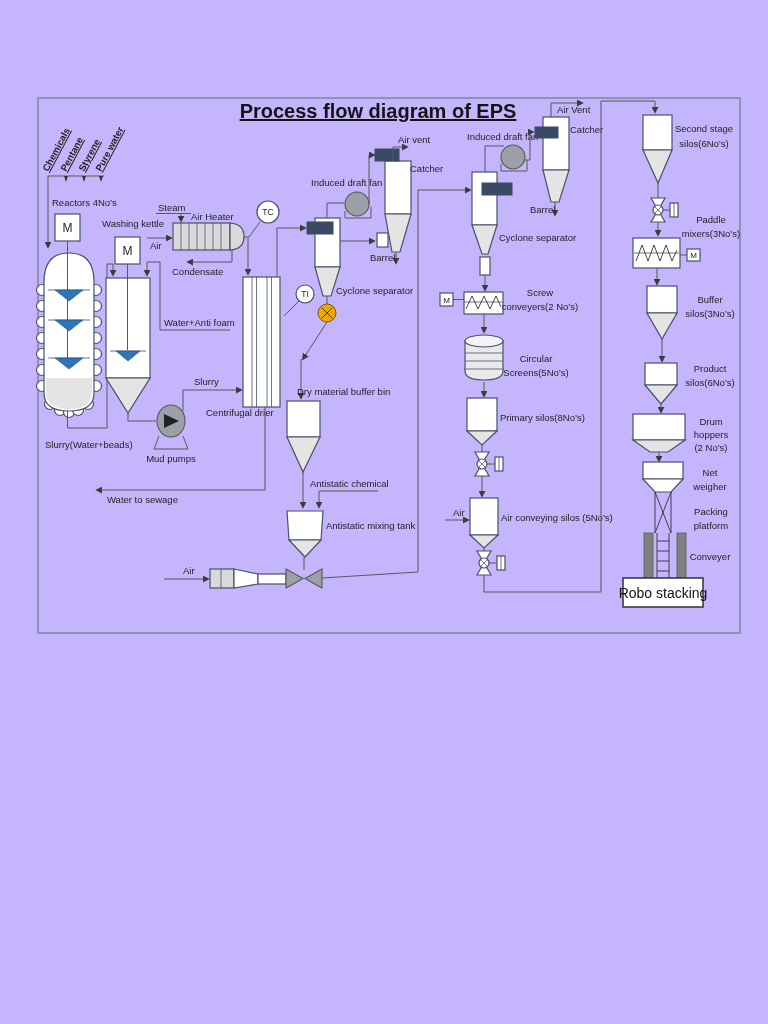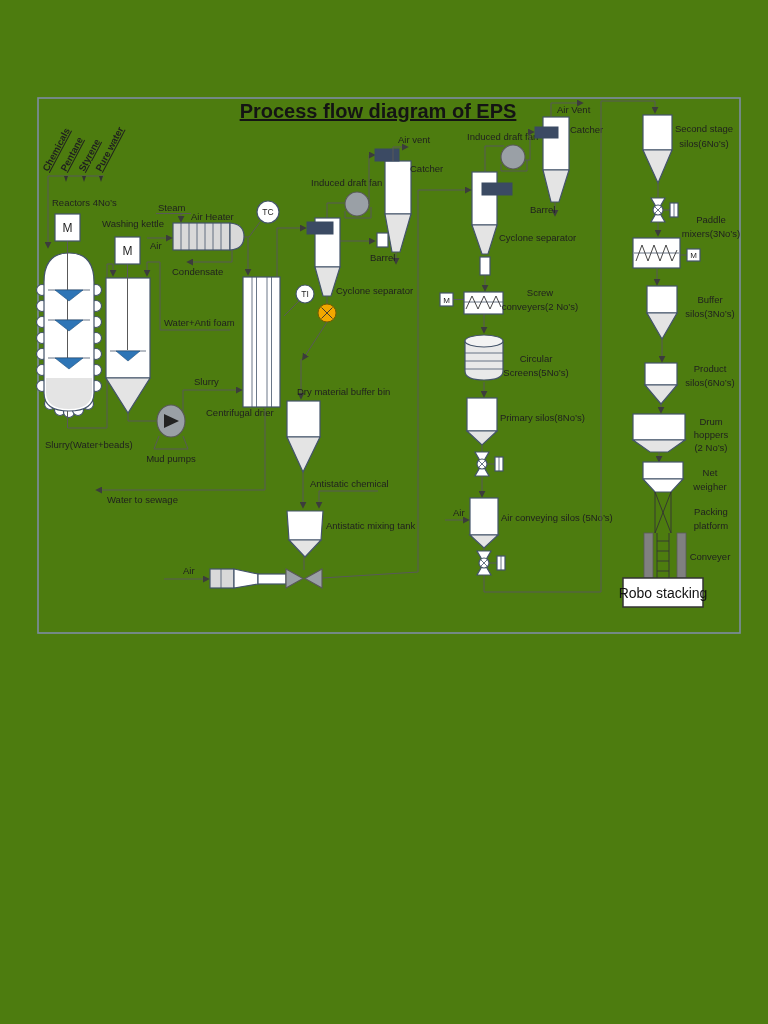--- a/index.html
+++ b/index.html
@@ -1,16 +1,16 @@
 <!DOCTYPE html>
 <html><head>
 <meta charset="utf-8">
 <style>
   html,body{margin:0;padding:0;background:#fff;}
-  .page{position:relative;width:768px;height:1024px;background:#4d7c0f;overflow:hidden;
+  .page{position:relative;width:768px;height:1024px;background:#c4b5fd;overflow:hidden;
         font-family:"Liberation Sans",sans-serif;}
   svg{position:absolute;left:0;top:0;}
   svg text{font-family:"Liberation Sans",sans-serif;fill:#1f1f1f;}
   .t{font-size:9.5px;}
   .ts{font-size:8.5px;}
   .tc{text-anchor:middle;}
   .title{font-size:20px;font-weight:600;text-decoration:underline;fill:#141414;}
   .feed{font-size:9.5px;font-weight:bold;text-decoration:underline;}
   .mtx{font-size:12px;text-anchor:middle;}
   .mtxs{font-size:8px;text-anchor:middle;}

